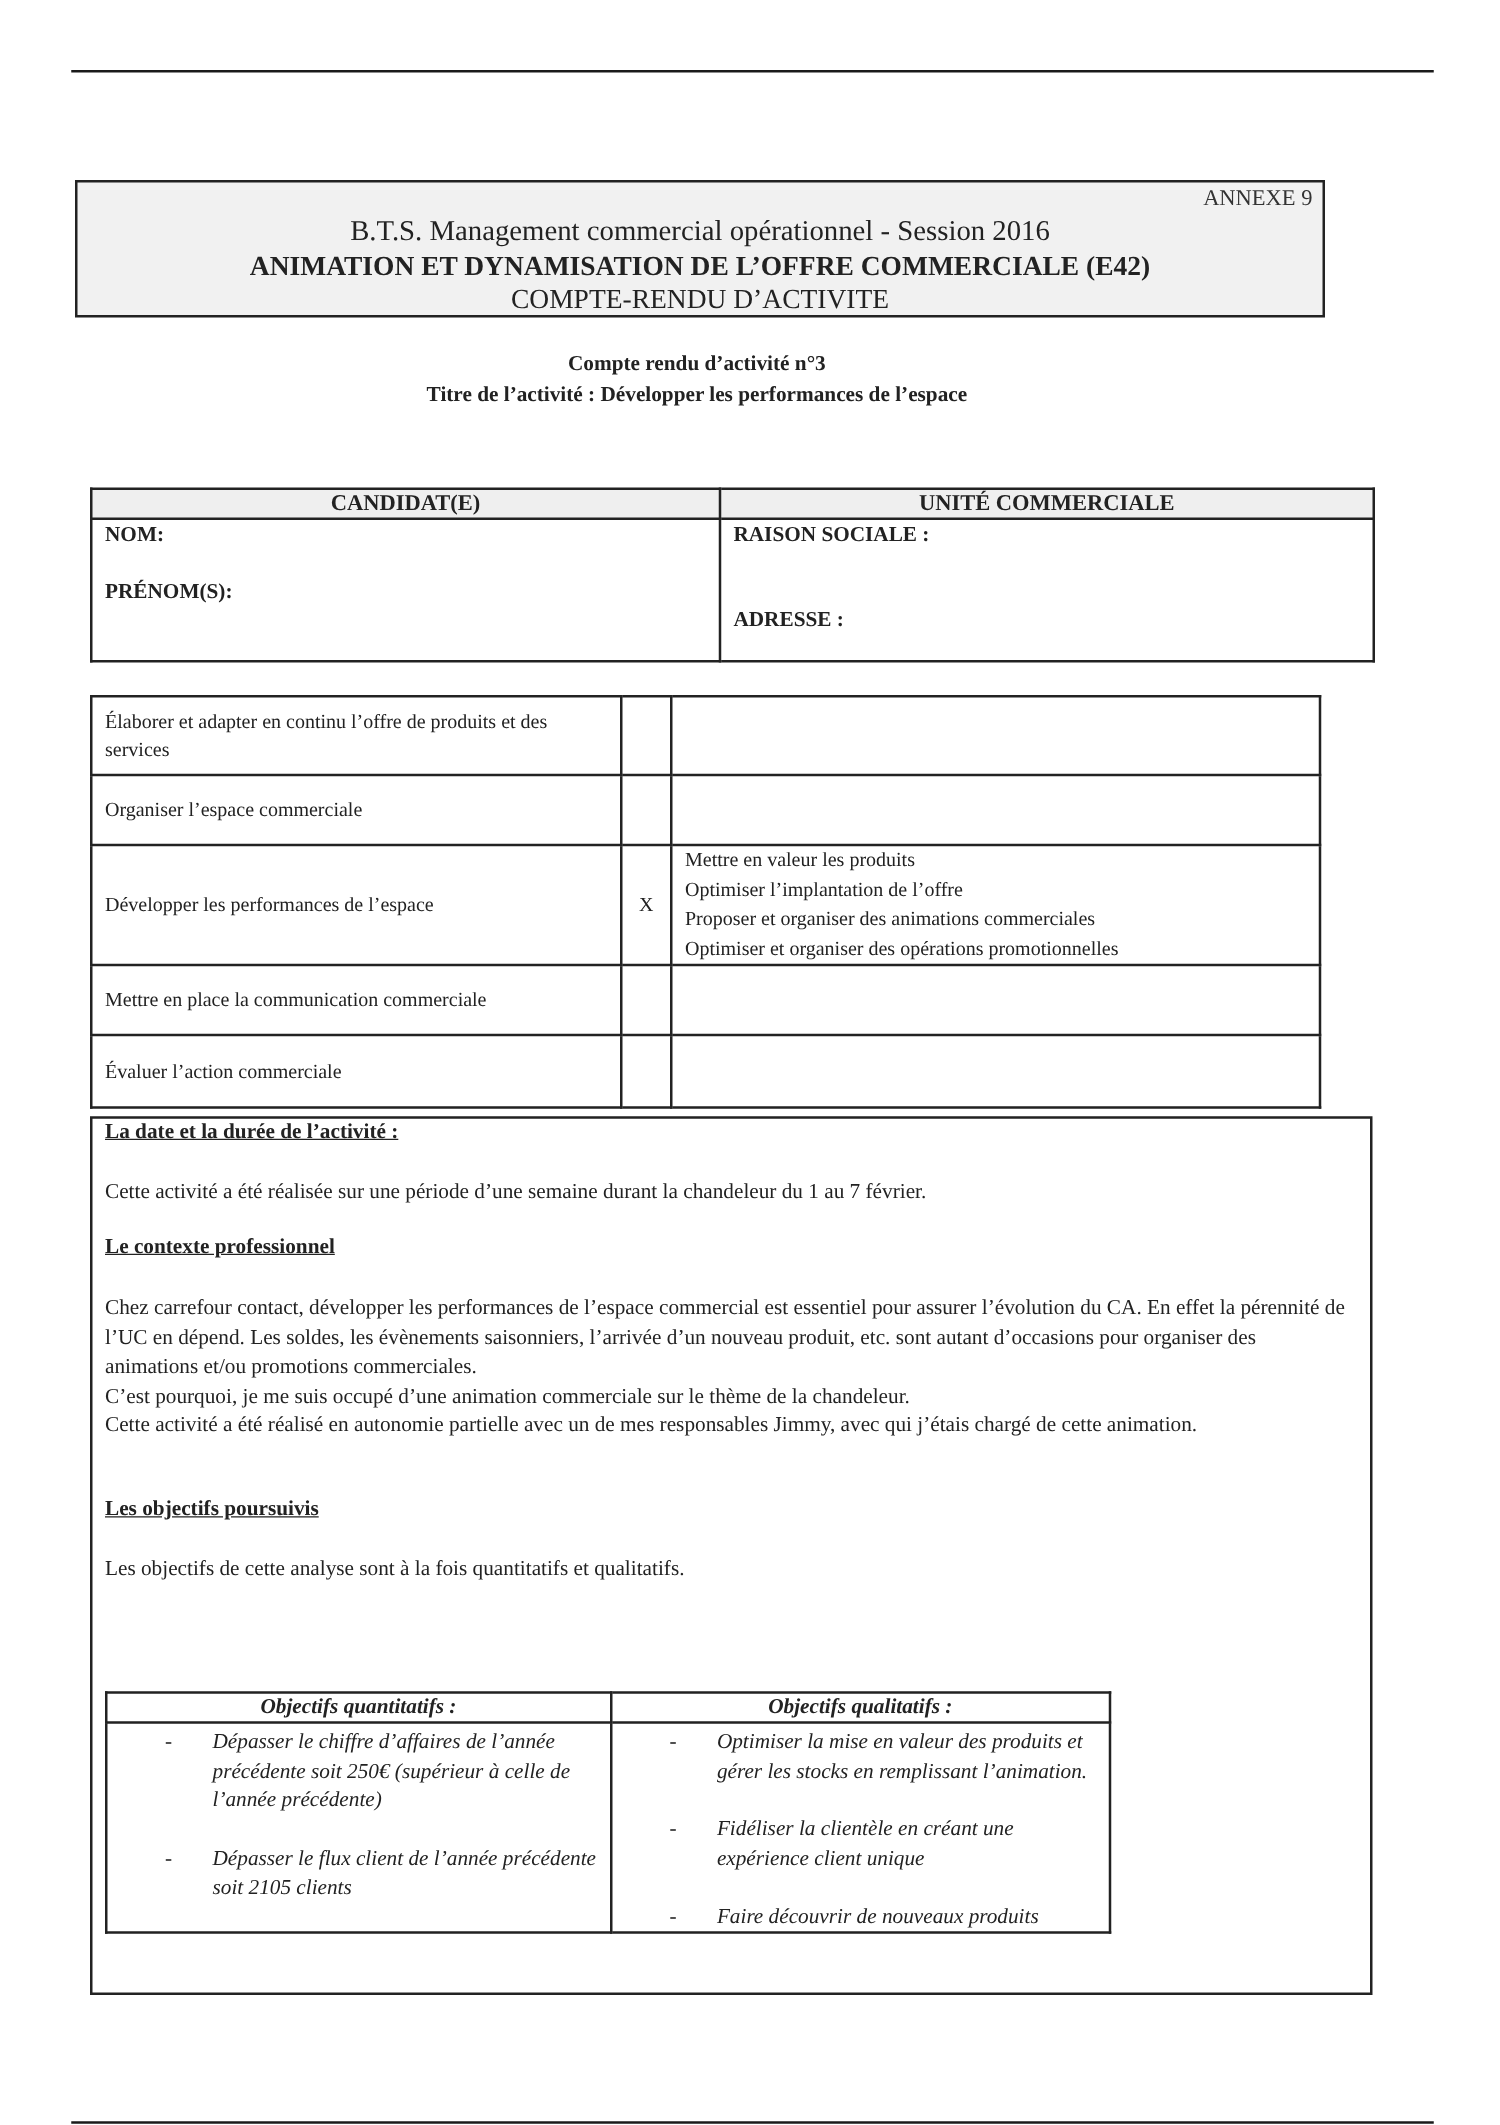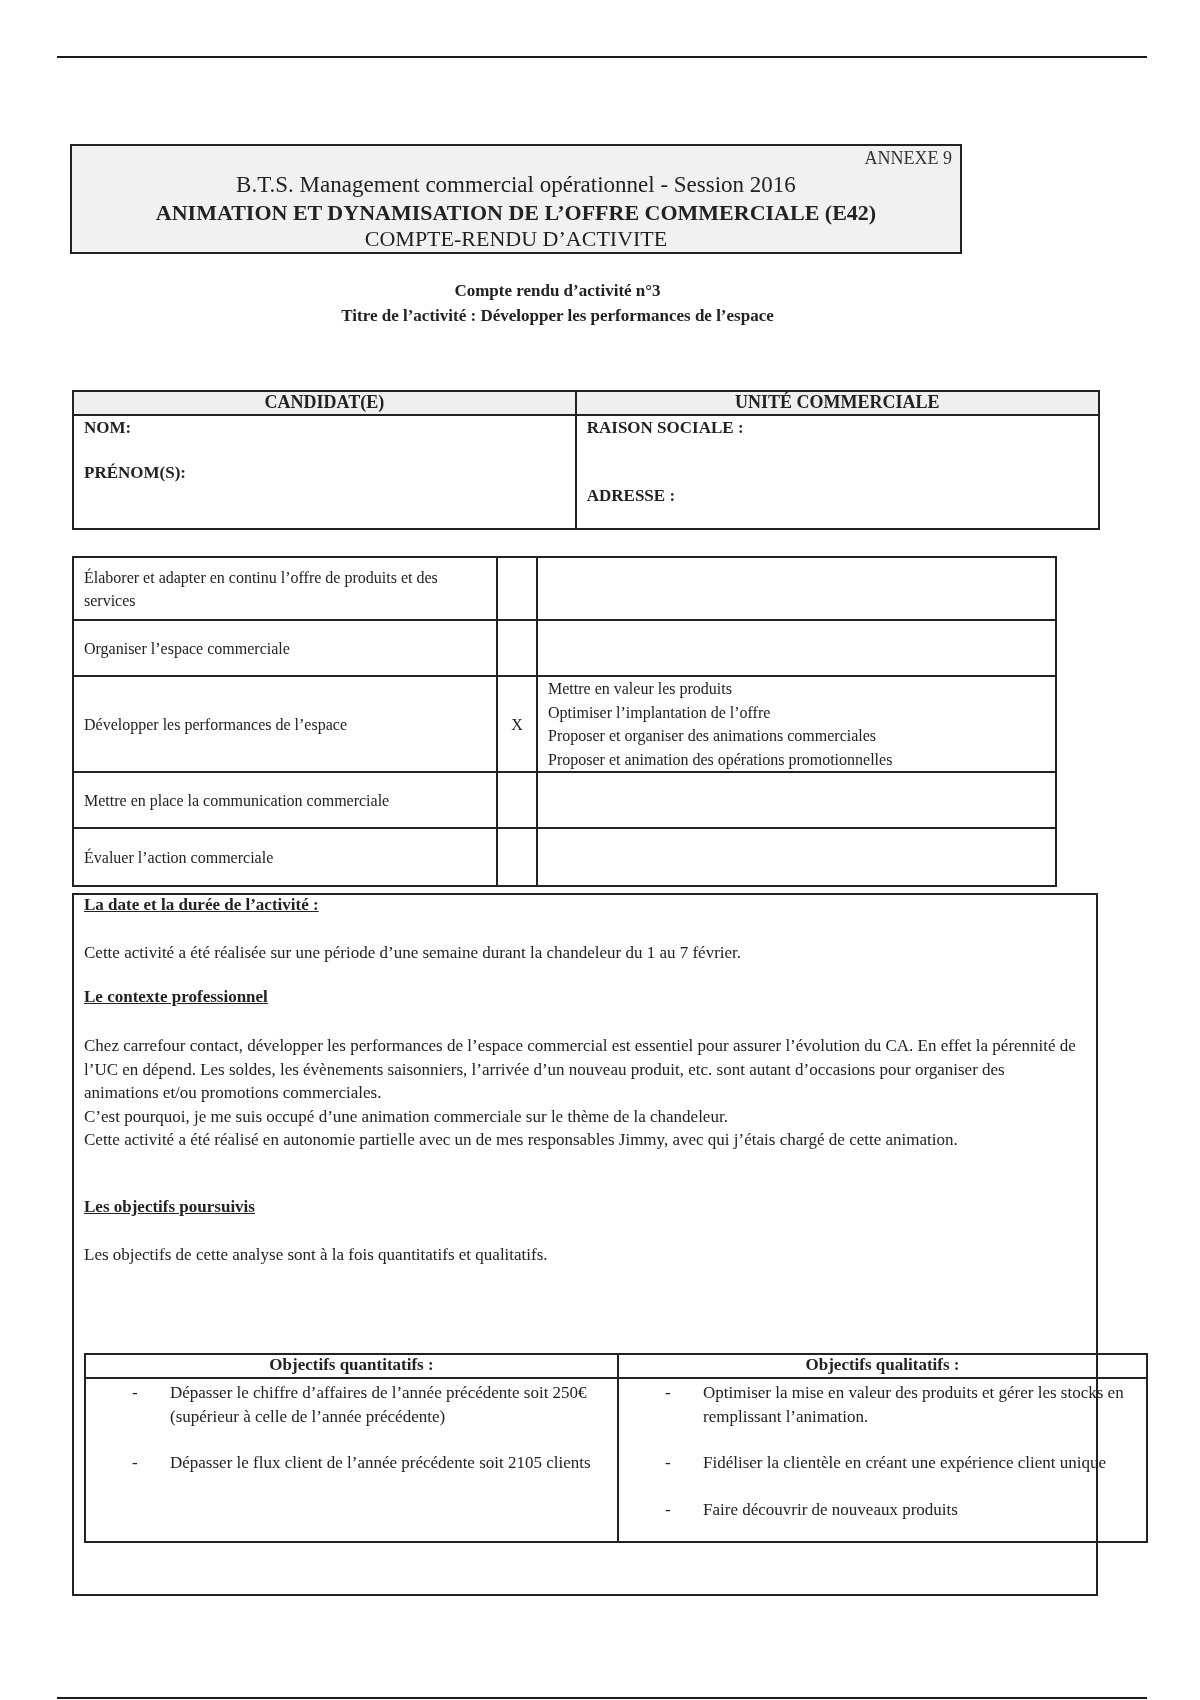--- a/index.html
+++ b/index.html
@@ -3,21 +3,21 @@
 <meta charset="utf-8">
 <style>
   html, body { margin: 0; padding: 0; background: #ffffff; }
   body { width: 1200px; height: 1700px; position: relative; overflow: hidden;
          font-family: "Liberation Serif", serif; color: #222; }
   .rule { position: absolute; left: 57px; width: 1090px; height: 2px; background: #1a1a1a; }
   .rule.top { top: 56px; }
   .rule.bottom { top: 1697px; }
 
   
-  .hdr { position: absolute; left: 70px; top: 144px; width: 892px; height: 110px;
+  .hdr { position: absolute; left: 60px; top: 144px; width: 1000px; height: 110px;
          border: 2px solid #222; background: #f1f1f1; box-sizing: border-box; }
   .hdr .annexe { position: absolute; right: 8px; top: 2px; font-size: 18px; color: #333; }
   .hdr .l1 { position: absolute; left: 0; right: 0; top: 26px; text-align: center; font-size: 23px; }
   .hdr .l1 b { font-weight: normal; }
   .hdr .l2 { position: absolute; left: 0; right: 0; top: 54px; text-align: center; font-size: 22px; font-weight: bold; }
   .hdr .l3 { position: absolute; left: 0; right: 0; top: 80px; text-align: center; font-size: 22px; }
 
   .subtitle { position: absolute; left: 0; width: 1115px; text-align: center; font-weight: bold; font-size: 17px; color: #222; }
   .subtitle.s1 { top: 281px; }
   .subtitle.s2 { top: 306px; }
@@ -37,21 +37,21 @@
   .comp td { font-size: 16px; padding: 4px 10px; vertical-align: middle; line-height: 23px; }
   .comp td.mark { text-align: center; padding: 0; }
   .comp td.list { padding: 0 10px; line-height: 23.5px; vertical-align: top; }
 
   
   .main { position: absolute; left: 72px; top: 893px; width: 1026px; height: 703px;
           border: 2px solid #222; box-sizing: border-box; font-size: 17px; }
   .main .h { position: absolute; left: 10px; font-weight: bold; text-decoration: underline; }
   .main .p { position: absolute; left: 10px; right: 20px; line-height: 23.5px; }
 
-  .obj { left: 10px; top: 418px; width: 1064px; table-layout: fixed; }
+  .obj { left: 10px; top: 418px; width: 805px; table-layout: fixed; font-style: italic; }
   .obj th { font-size: 17px; font-weight: bold; padding: 0; height: 22px; text-align: center; }
   .obj td { font-size: 17px; padding: 2px 10px 0 0; line-height: 23.5px; height: 160px; }
   .obj ul { list-style: none; margin: 0; padding: 0; }
   .obj li { position: relative; padding-left: 84px; margin-bottom: 23px; }
   .obj li .dash { position: absolute; left: 46px; }
   .obj li:last-child { margin-bottom: 0; }
 </style>
 </head>
 <body>
 
@@ -103,21 +103,21 @@
     <td class="mark"></td>
     <td class="list"></td>
   </tr>
   <tr style="height:93px">
     <td>Développer les performances de l’espace</td>
     <td class="mark">X</td>
     <td class="list">
       <div>Mettre en valeur les produits</div>
       <div>Optimiser l’implantation de l’offre</div>
       <div>Proposer et organiser des animations commerciales</div>
-      <div>Proposer et animation des opérations promotionnelles</div>
+      <div>Optimiser et organiser des opérations promotionnelles</div>
     </td>
   </tr>
   <tr style="height:56px">
     <td>Mettre en place la communication commerciale</td>
     <td class="mark"></td>
     <td class="list"></td>
   </tr>
   <tr style="height:58px">
     <td>Évaluer l’action commerciale</td>
     <td class="mark"></td>

